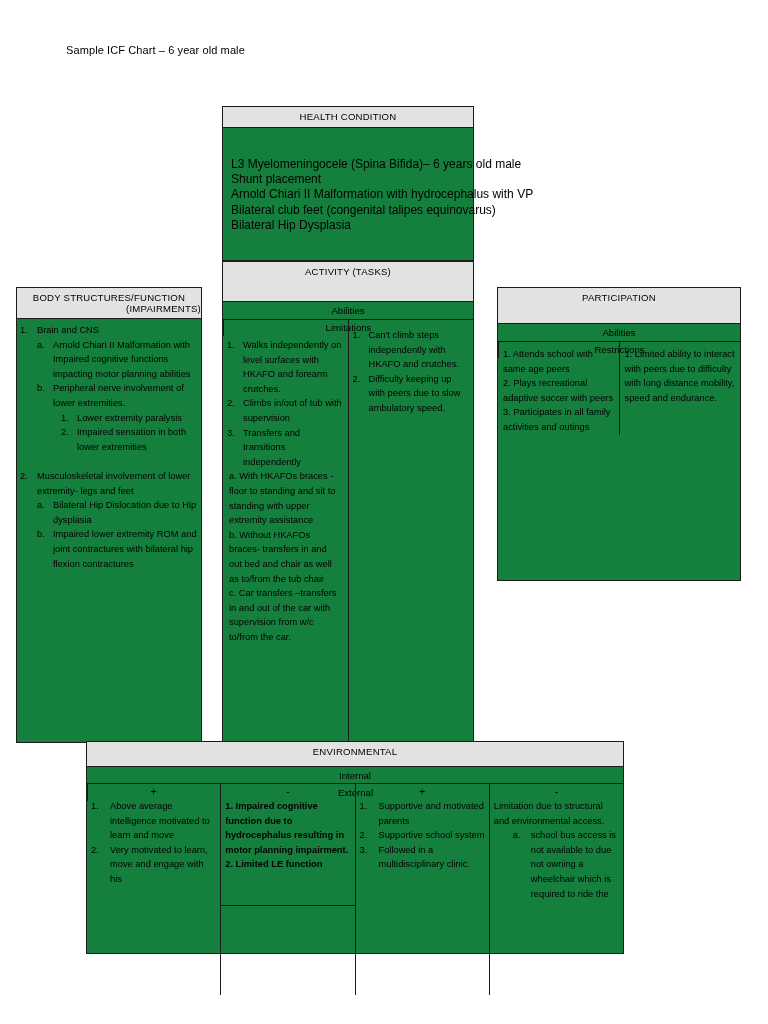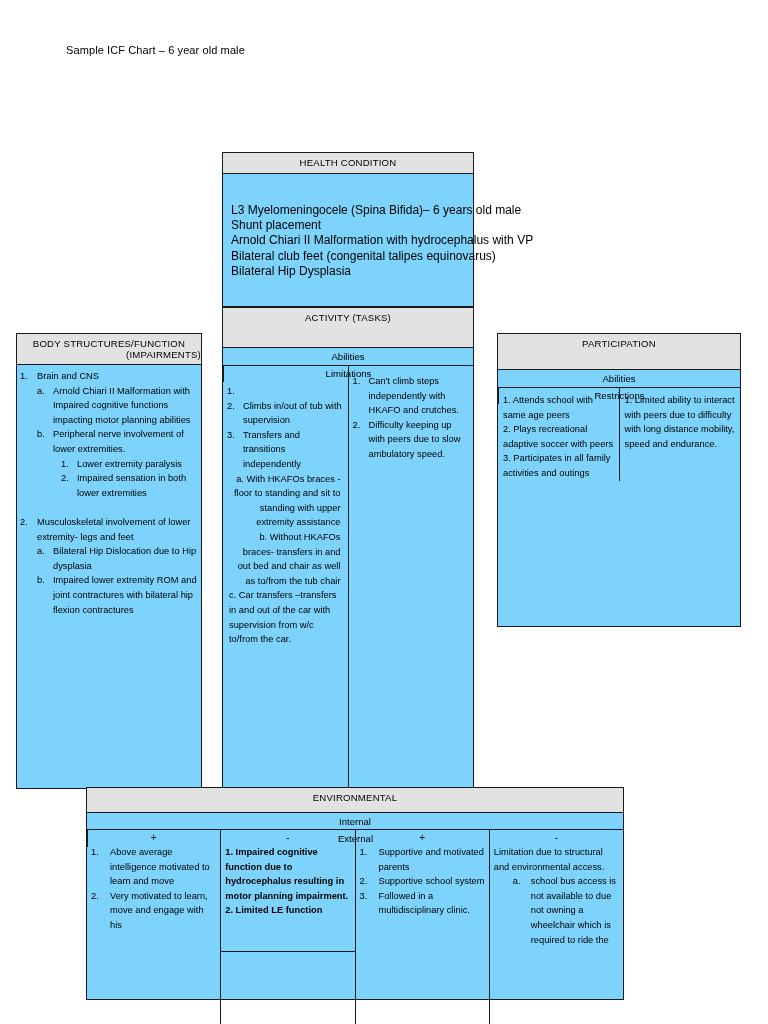--- a/index.html
+++ b/index.html
@@ -32,22 +32,21 @@
     font-weight: 400;
     letter-spacing: 0.1px;
     white-space: nowrap;
   }
 
   
   .box {
     position: absolute;
     box-sizing: border-box;
     border: 1.4px solid #1b1b1b;
-    background: #7dd3fc;
-    margin-top: 46px;
+    background: #15803d;
   }
   .bar {
     box-sizing: border-box;
     background: #e2e2e2;
     border-bottom: 1.4px solid #1b1b1b;
     text-align: center;
     font-size: 9.6px;
     letter-spacing: 0.2px;
   }
   .bar-title {
@@ -144,21 +143,21 @@
     height: 482px;
   }
   #activity .bar { height: 40px; }
   #activity .subhead-row { height: 18px; }
   #activity .cols { height: 100%; }
   #activity .col { padding: 4px 5px 0 4px; }
   #act-abilities { padding-top: 18px !important; }
   #act-limits { padding-top: 8px !important; }
   .act-l1 .mark { width: 16px; }
   .act-l2 {
-    text-align: right;
+    text-align: left;
     padding: 0 2px;
   }
 
   
   #participation {
     left: 497px;
     top: 287px;
     width: 244px;
     height: 294px;
   }
@@ -266,20 +265,21 @@
     </div>
     <div class="subhead-row">
       <div class="subhead">Abilities</div>
       <div class="subhead divider">Limitations</div>
     </div>
     <div class="cols">
 
       <div class="col body-text" id="act-abilities">
         <div class="li act-l1">
           <span class="mark">1.</span>
+          <span class="txt">Walks independently on level surfaces with HKAFO and forearm crutches.</span>
         </div>
         <div class="li act-l1">
           <span class="mark">2.</span>
           <span class="txt">Climbs in/out of tub with supervision</span>
         </div>
         <div class="li act-l1">
           <span class="mark">3.</span>
           <span class="txt">Transfers and transitions independently</span>
         </div>
         <div class="act-l2">a.  With HKAFOs braces - floor to standing  and sit to standing with upper extremity assistance</div>

